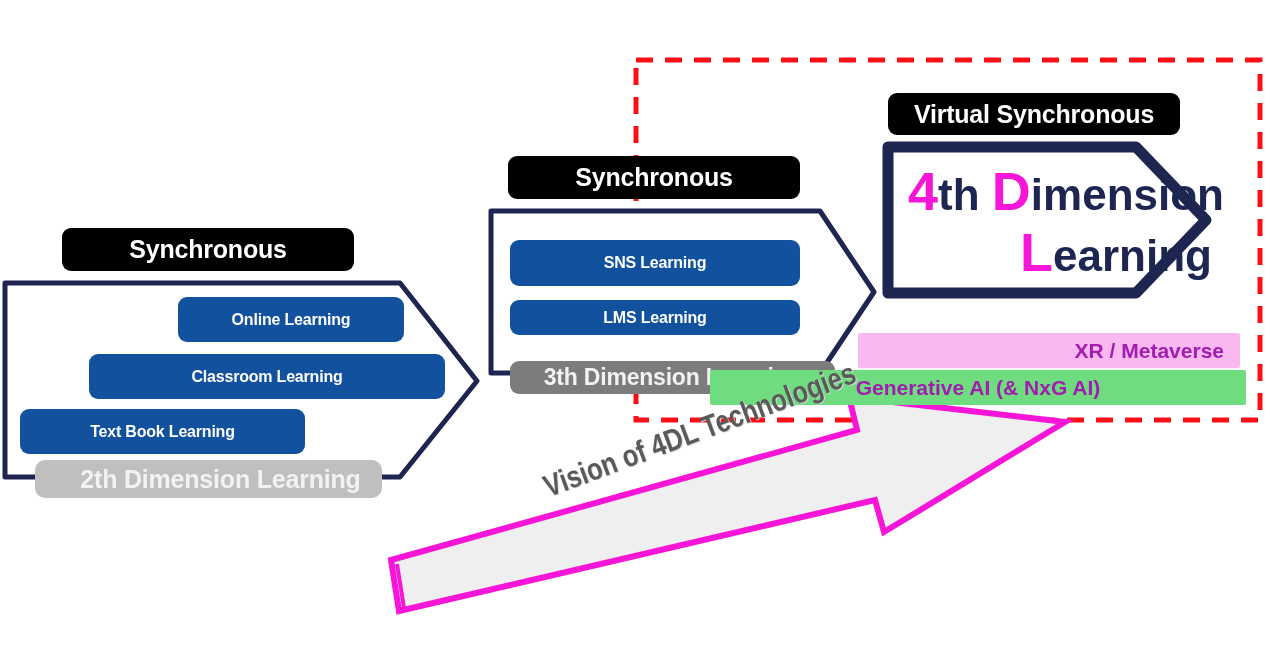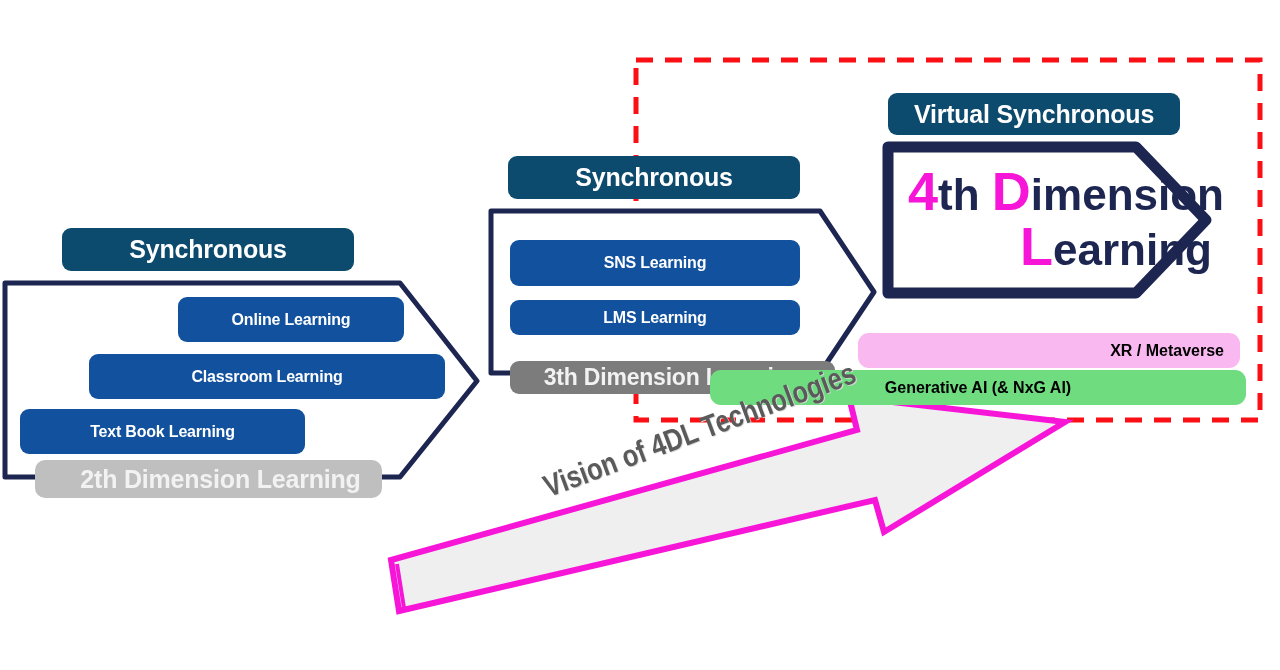--- a/index.html
+++ b/index.html
@@ -31,21 +31,21 @@
     align-items: center;
     justify-content: center;
     border-radius: 9px;
     color: #ffffff;
     font-weight: bold;
     letter-spacing: -0.2px;
     white-space: nowrap;
     box-sizing: border-box;
   }
   .pill-sync {
-    background: #0c4a6e;
+    background: #000000;
     font-size: 25px;
   }
   .pill-dark {
     background: #11519d;
     font-size: 16px;
   }
   .pill-gray {
     background: #bfbfbf;
     font-size: 25px;
     color: #f2f2f2;
@@ -55,25 +55,25 @@
     background: #7c7c7c;
     font-size: 23px;
     color: #f2f2f2;
     border-radius: 9px;
   }
   .bar-flat {
     position: absolute;
     display: flex;
     align-items: center;
     font-weight: bold;
-    font-size: 16px;
-    color: #000000;
+    font-size: 21px;
+    color: #a21caf;
     white-space: nowrap;
     box-sizing: border-box;
-    border-radius: 11px;
+    border-radius: 2px;
   }
   .bar-xr {
     background: #f9b8f0;
     justify-content: flex-end;
     padding-right: 16px;
   }
   .bar-gen {
     background: #6fdc80;
     justify-content: center;
   }
@@ -141,21 +141,21 @@
   <div class="pill pill-dark" style="left:510px; top:300px; width:290px; height:35px;">LMS Learning</div>
 
   <div class="pill pill-gray-dark" style="left:510px; top:361px; width:325px; height:33px;">3th Dimension Learning</div>
 
   <div class="pill pill-sync" style="left:888px; top:93px; width:292px; height:42px;">Virtual Synchronous</div>
 
   <div class="fdl-text fdl-line" style="left:908px; top:163px;">
     <span class="magenta-cap">4</span><span>th </span><span class="magenta-cap">D</span><span>imension</span>
   </div>
 
-  <div class="fdl-text fdl-line" style="left:1020px; top:218px;">
+  <div class="fdl-text fdl-line" style="left:1020px; top:224px;">
     <span class="magenta-cap">L</span><span>earning</span>
   </div>
 
   <div class="bar-flat bar-xr" style="left:858px; top:333px; width:382px; height:35px;">XR / Metaverse</div>
 
   <div class="bar-flat bar-gen" style="left:710px; top:370px; width:536px; height:35px;">Generative AI  (&amp; NxG AI)</div>
 
   <div class="vision-label">Vision of 4DL Technologies</div>
 
 </div>

